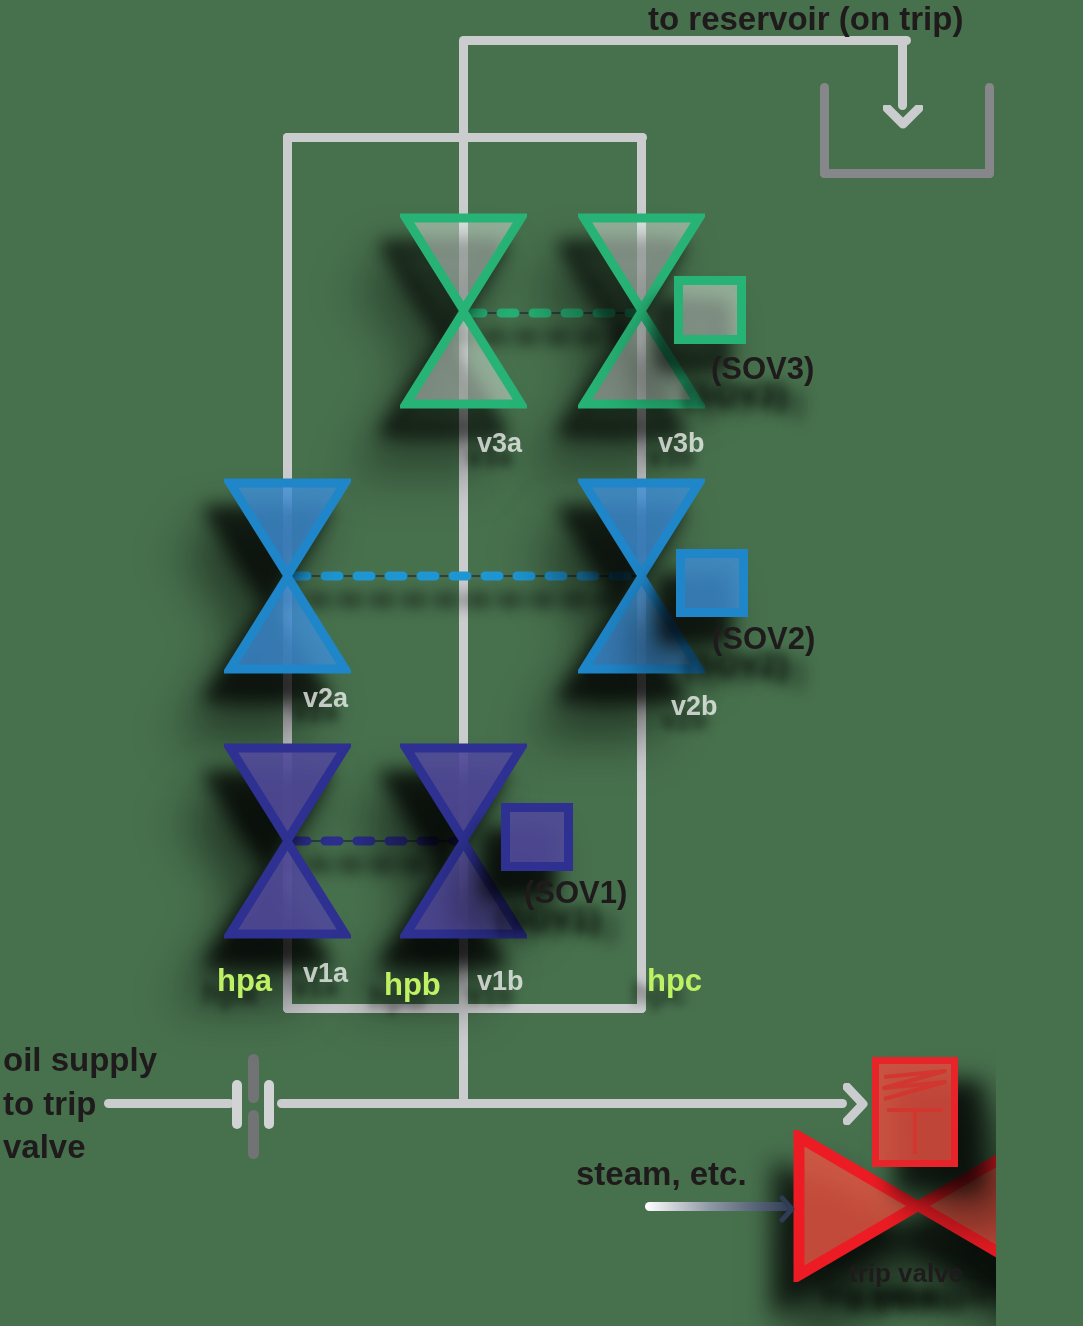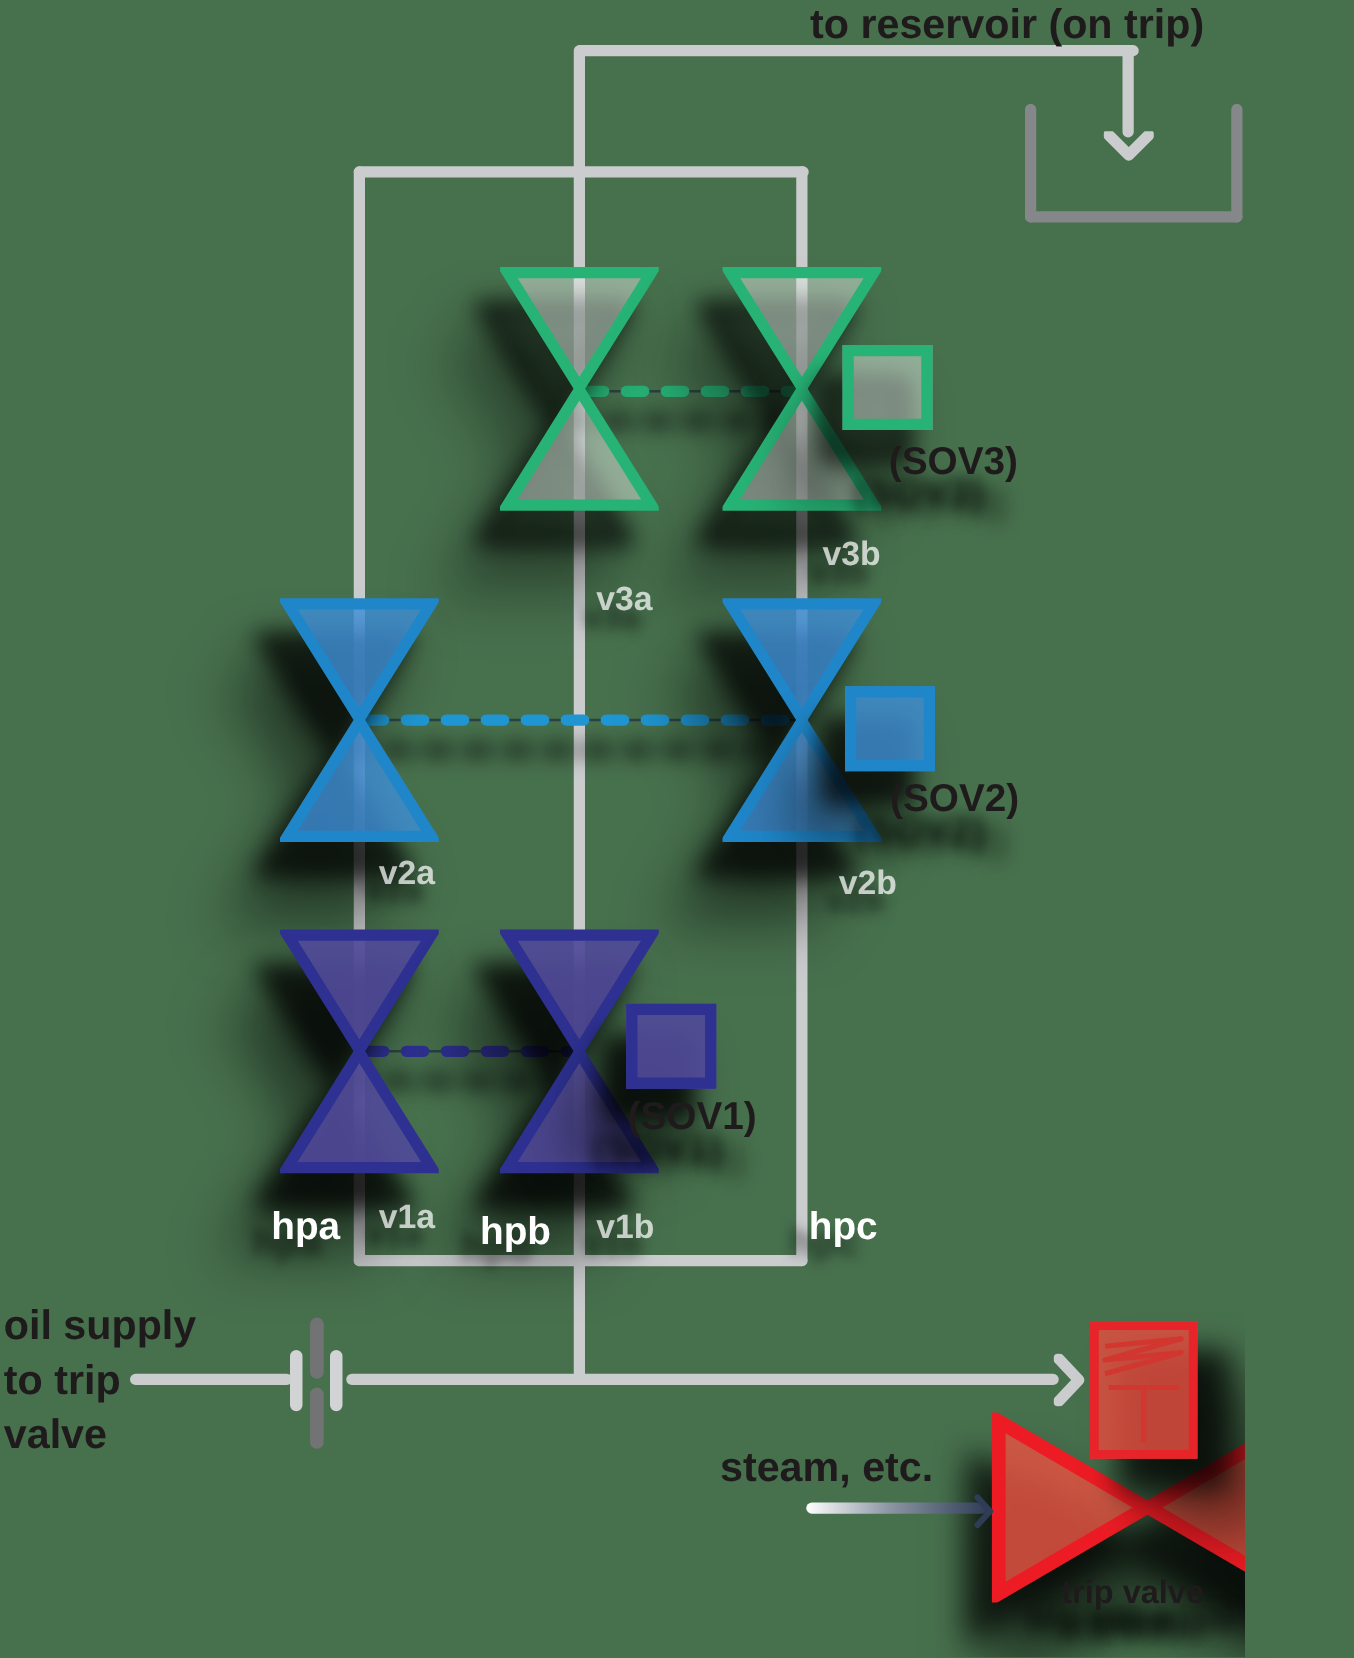--- a/index.html
+++ b/index.html
@@ -26,21 +26,21 @@
   .sq.blue{border-color:#1f86c9;background:rgba(62,142,212,.82);}
   .sq.navy{border-color:#2e3192;background:rgba(80,74,152,.92);}
   .dashlink{position:absolute;
     filter:drop-shadow(-14px 24px 8px rgba(0,0,0,.8));}
   .lbl{position:absolute;font-weight:bold;color:#1f1b1c;white-space:nowrap;line-height:1.1;}
   .lbl.big{font-size:33px;}
   .lbl.sov{font-size:31px;
     text-shadow:-28px 26px 11px rgba(0,0,0,.85), -10px 34px 14px rgba(0,0,0,.55);}
   .lbl.vtag{font-size:27px;color:rgba(255,255,255,.72);
     text-shadow:-10px 14px 10px rgba(0,0,0,.6);}
-  .lbl.hp{font-size:31px;color:#ffffff;
+  .lbl.hp{font-size:31px;color:#bef264;
     text-shadow:-15px 13px 9px rgba(0,0,0,.5);}
   .lbl.pre{white-space:pre-line;line-height:1.32;}
   .lbl.tripname{font-size:26px;
     text-shadow:-26px 22px 12px rgba(0,0,0,.9), 24px 22px 14px rgba(0,0,0,.8), 0 30px 14px rgba(0,0,0,.7);}
   .tripvalve{position:absolute;
     filter:drop-shadow(-20px 32px 12px rgba(0,0,0,.8)) drop-shadow(18px 40px 20px rgba(0,0,0,.6));}
   .tripvalve polygon{stroke:#ed1c24;stroke-width:11;fill:rgba(226,84,66,.85);}
   .actuator{position:absolute;left:872px;top:1057px;width:72px;height:96px;
     border:7px solid #e6242a;background:rgba(222,78,64,.85);
     filter:drop-shadow(24px 24px 11px rgba(0,0,0,.8)) drop-shadow(36px 40px 20px rgba(0,0,0,.5));}
@@ -142,23 +142,23 @@
 
   <div class="steamline"></div>
   <svg class="chev" style="left:779px;top:1195px;" width="18" height="28" viewBox="0 0 18 28">
     <polyline points="3,3 13,14 3,25" fill="none" stroke="#2e3c55" stroke-width="5" stroke-linecap="round" stroke-linejoin="round"></polyline>
   </svg>
 
   <div class="lbl big" style="left:648px;top:1px;">to reservoir (on trip)</div>
 
   <div class="lbl sov" style="left:711px;top:352px;">(SOV3)</div>
   <div class="lbl sov" style="left:712px;top:622px;">(SOV2)</div>
-  <div class="lbl sov" style="left:502px;top:876px;">(SOV1)</div>
+  <div class="lbl sov" style="left:524px;top:876px;">(SOV1)</div>
 
-  <div class="lbl vtag" style="left:477px;top:429px;margin-top:36px;">v3a</div>
+  <div class="lbl vtag" style="left:477px;top:429px;">v3a</div>
   <div class="lbl vtag" style="left:658px;top:429px;">v3b</div>
   <div class="lbl vtag" style="left:303px;top:684px;">v2a</div>
   <div class="lbl vtag" style="left:671px;top:692px;">v2b</div>
   <div class="lbl vtag" style="left:303px;top:959px;text-align:center;">v1a</div>
   <div class="lbl vtag" style="left:477px;top:967px;">v1b</div>
 
   <div class="lbl hp" style="left:217px;top:964px;">hpa</div>
   <div class="lbl hp" style="left:384px;top:968px;">hpb</div>
   <div class="lbl hp" style="left:647px;top:964px;">hpc</div>
 

